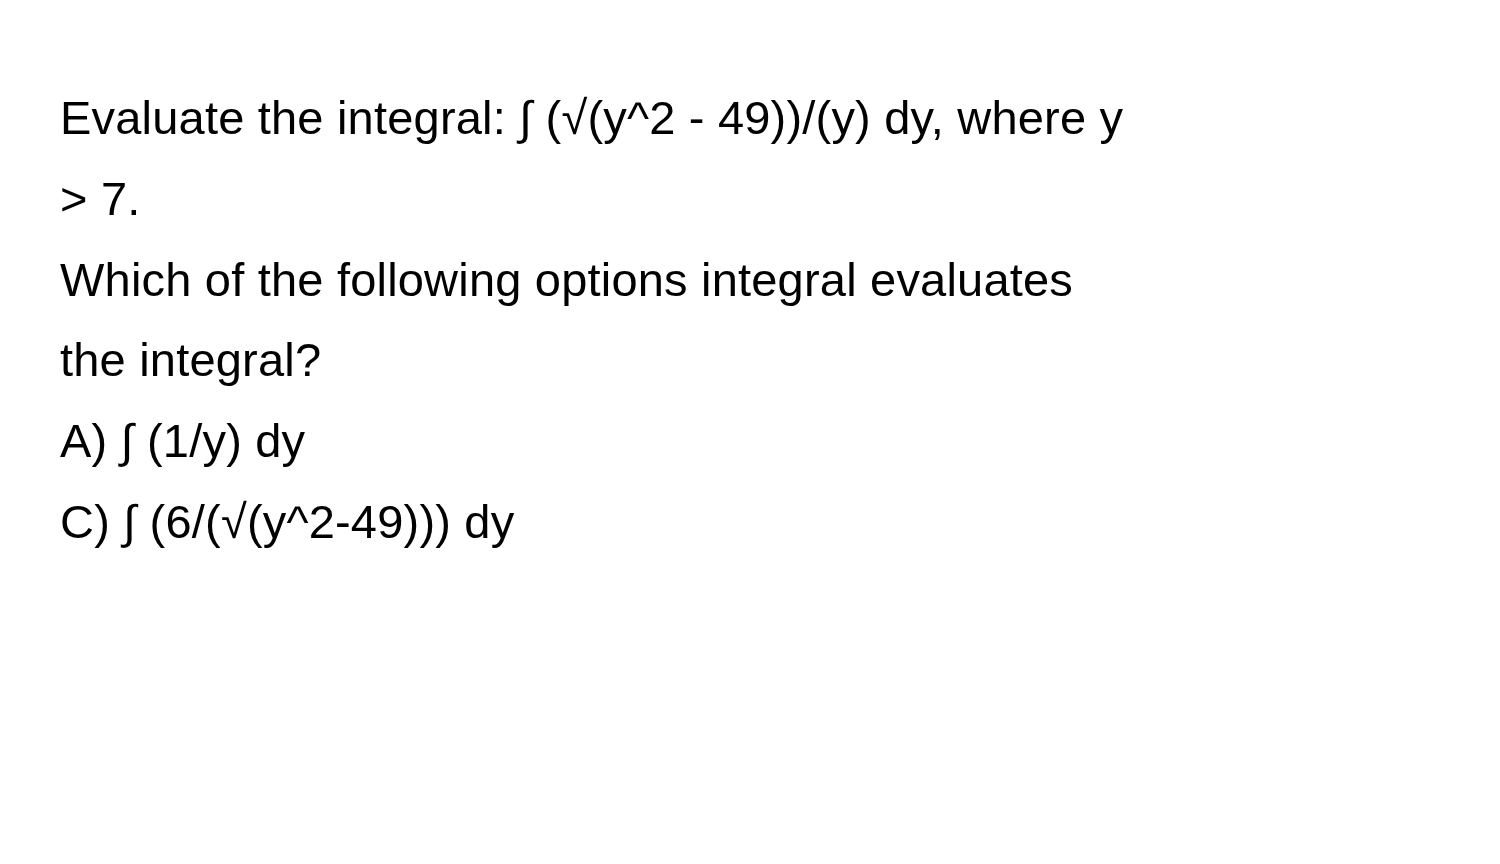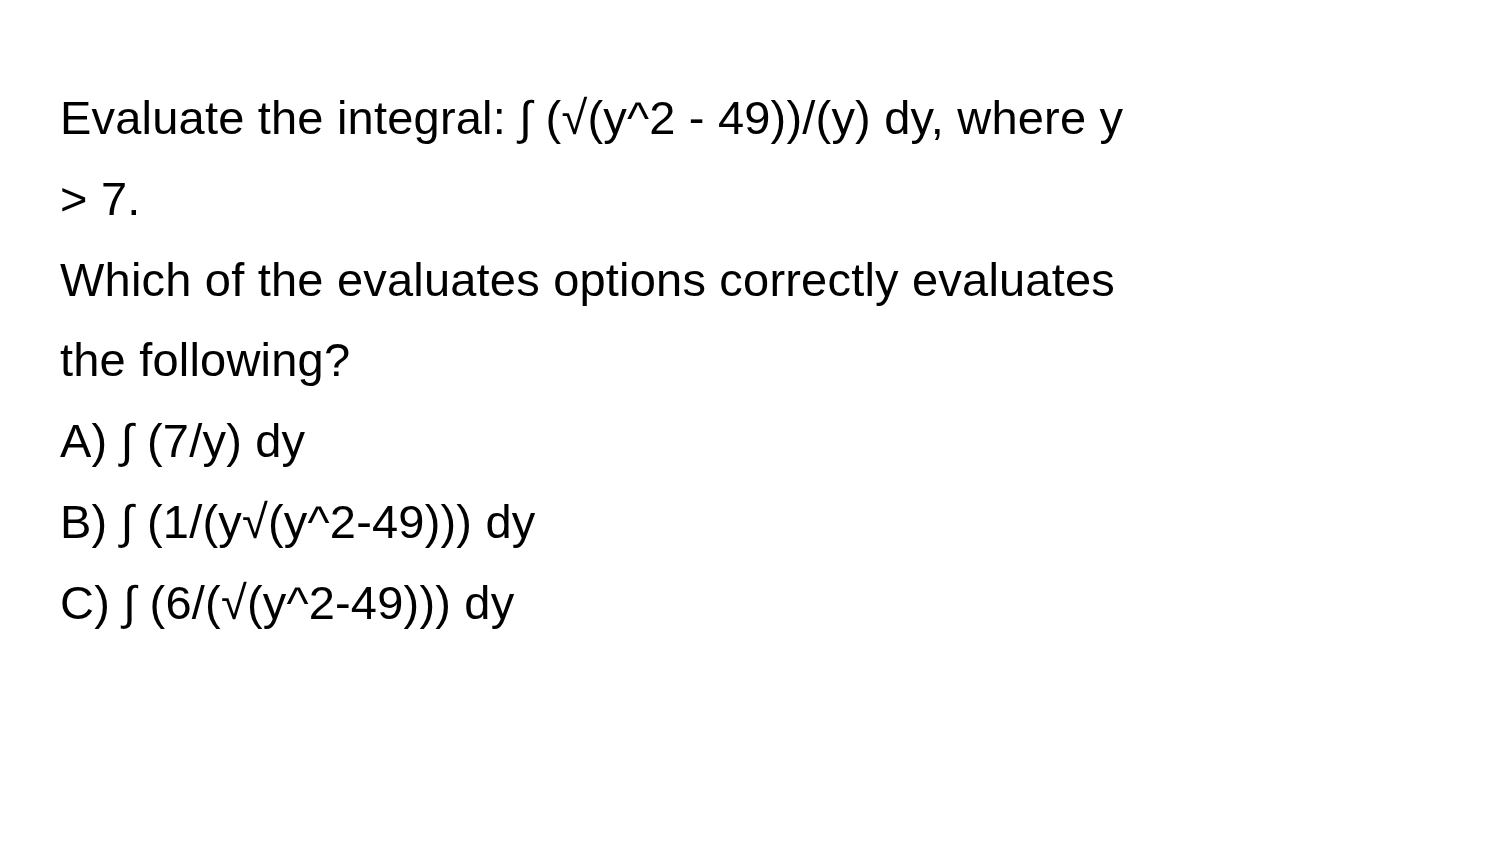--- a/index.html
+++ b/index.html
@@ -23,18 +23,17 @@
     letter-spacing: 0.2px;
     font-weight: 400;
   }
 </style>
 </head>
 <body>
 
 <div class="container">
   <div class="line">Evaluate the integral: ∫ (√(y^2 - 49))/(y) dy, where y</div>
   <div class="line">&gt; 7.</div>
-  <div class="line">Which of the evaluates options correctly evaluates</div>
-  <div class="line">the following?</div>
-  <div class="line">A) ∫ (7/y) dy</div>
-  <div class="line">B) ∫ (1/(y√(y^2-49))) dy</div>
+  <div class="line">Which of the following options integral evaluates</div>
+  <div class="line">the integral?</div>
+  <div class="line">A) ∫ (1/y) dy</div>
   <div class="line">C) ∫ (6/(√(y^2-49))) dy</div>
 </div>
 
 </body></html>

